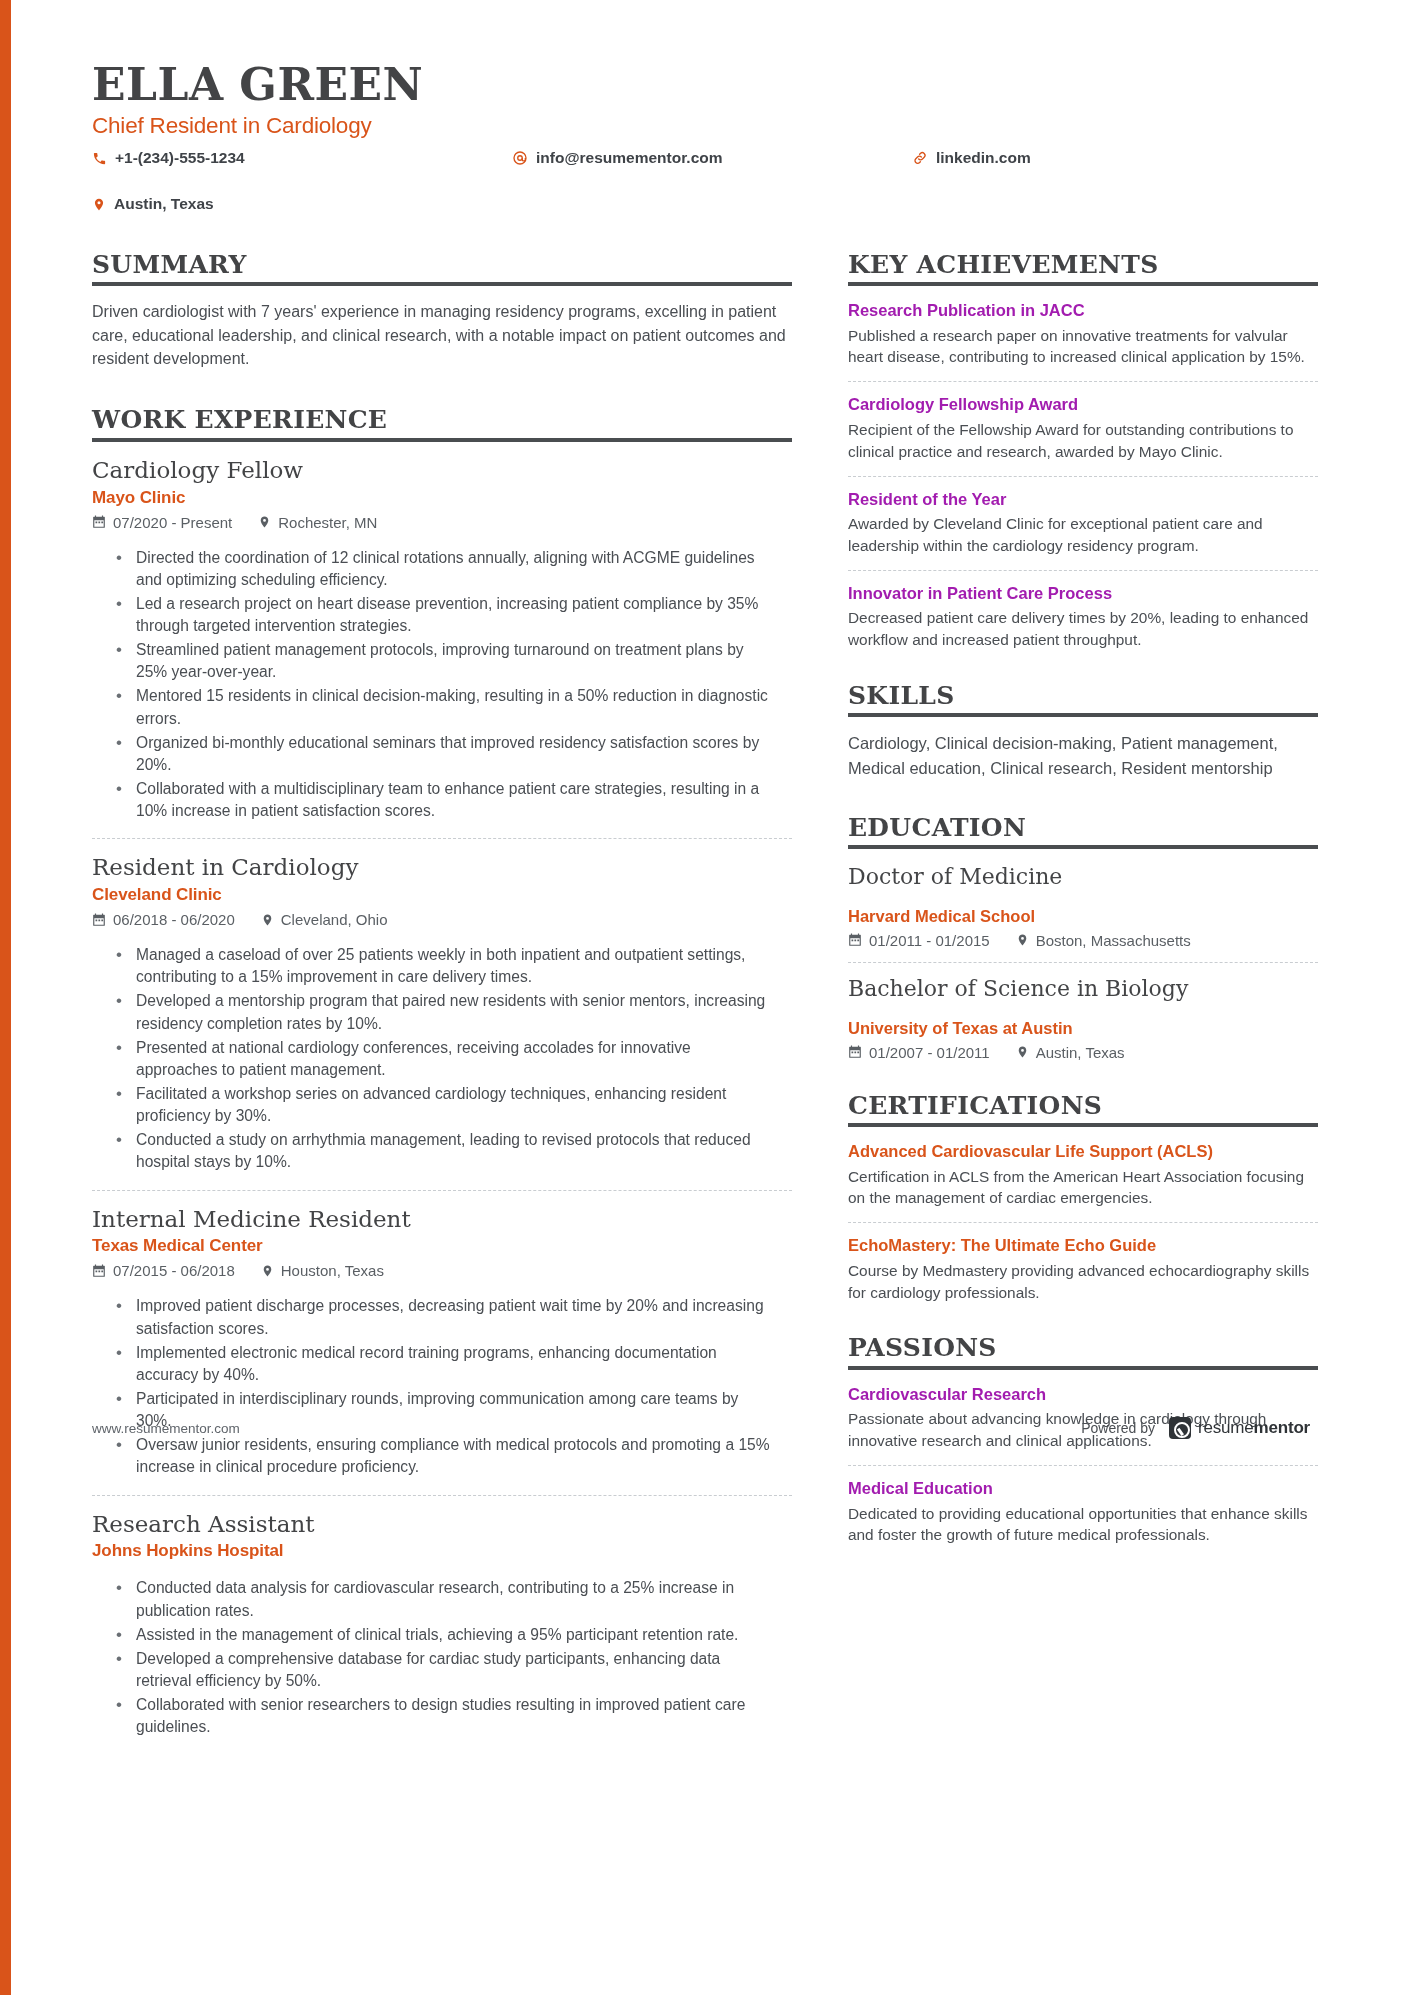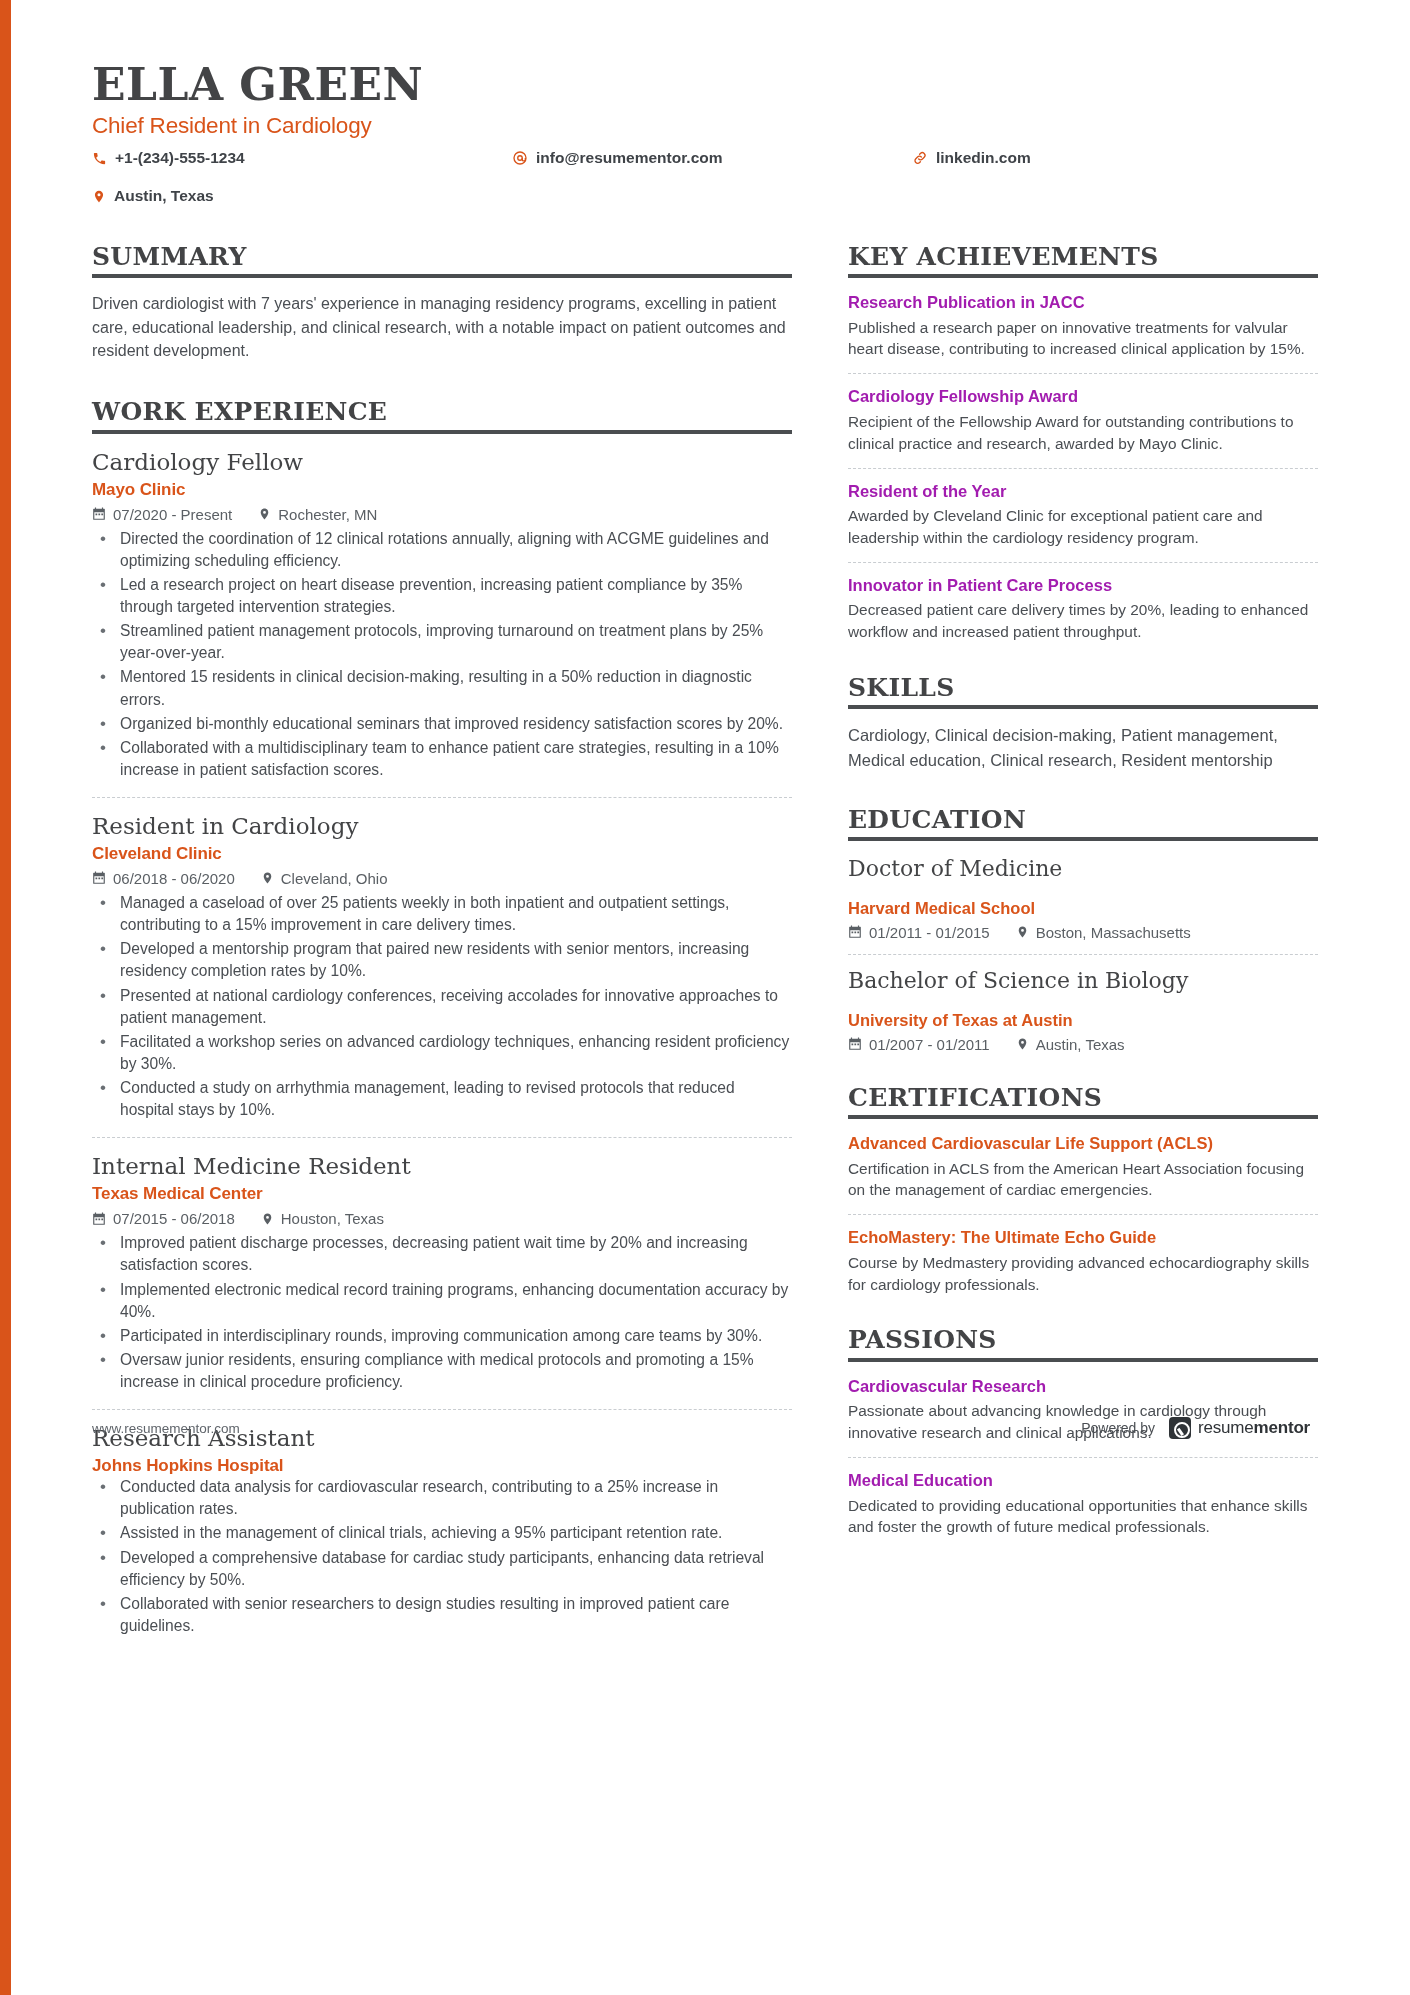--- a/index.html
+++ b/index.html
@@ -33,21 +33,21 @@
     font-size: 22.5px;
     color: #d9541a;
     margin-top: 4px;
     letter-spacing: -0.2px;
   }
   .contact-grid {
     margin-top: 9px;
     display: grid;
     grid-template-columns: 420px 400px auto;
     grid-auto-rows: minmax(26px, auto);
-    row-gap: 12px;
+    row-gap: 20px;
     align-items: start;
   }
   .c-item { display: flex; align-items: flex-start; gap: 8px; font-size: 15.5px; font-weight: 700; color: #3f4348; line-height: 1.35; }
   .c-item .ico { color: #d9541a; flex: 0 0 auto; display: inline-flex; align-items: center; height: 21px; }
   .c-item .ico svg { display: block; }
 
   
   .cols { display: flex; gap: 56px; align-items: flex-start; }
   .col-left { width: 700px; flex: 0 0 700px; }
   .col-right { width: 470px; flex: 0 0 470px; }
@@ -69,21 +69,21 @@
 
   
   .job { margin-bottom: 4px; }
   .job-title { font-family: "DejaVu Serif", serif; font-size: 23px; color: #434446; line-height: 1.3; font-weight: 400; }
   .job-org { font-weight: 700; font-size: 17px; color: #d9541a; margin-top: 2px; letter-spacing: -0.1px; }
   .meta-row { display: flex; align-items: center; gap: 26px; margin-top: 6px; margin-bottom: 5px; }
   .meta { display: flex; align-items: center; gap: 7px; font-size: 15px; color: #5a5f64; }
   .meta .ico { color: #5a5f64; display: inline-flex; align-items: center; }
   .meta .ico svg { display: block; }
 
-  ul.bullets { list-style: none; margin: 0; padding: 0; }
+  ul.bullets { list-style: none; margin: 16px; padding: 0; }
   ul.bullets li {
     position: relative;
     padding-left: 28px;
     font-size: 15.6px;
     line-height: 1.42;
     color: #4a4e53;
     margin-bottom: 2px;
   }
   ul.bullets li::before {
     content: "•";

